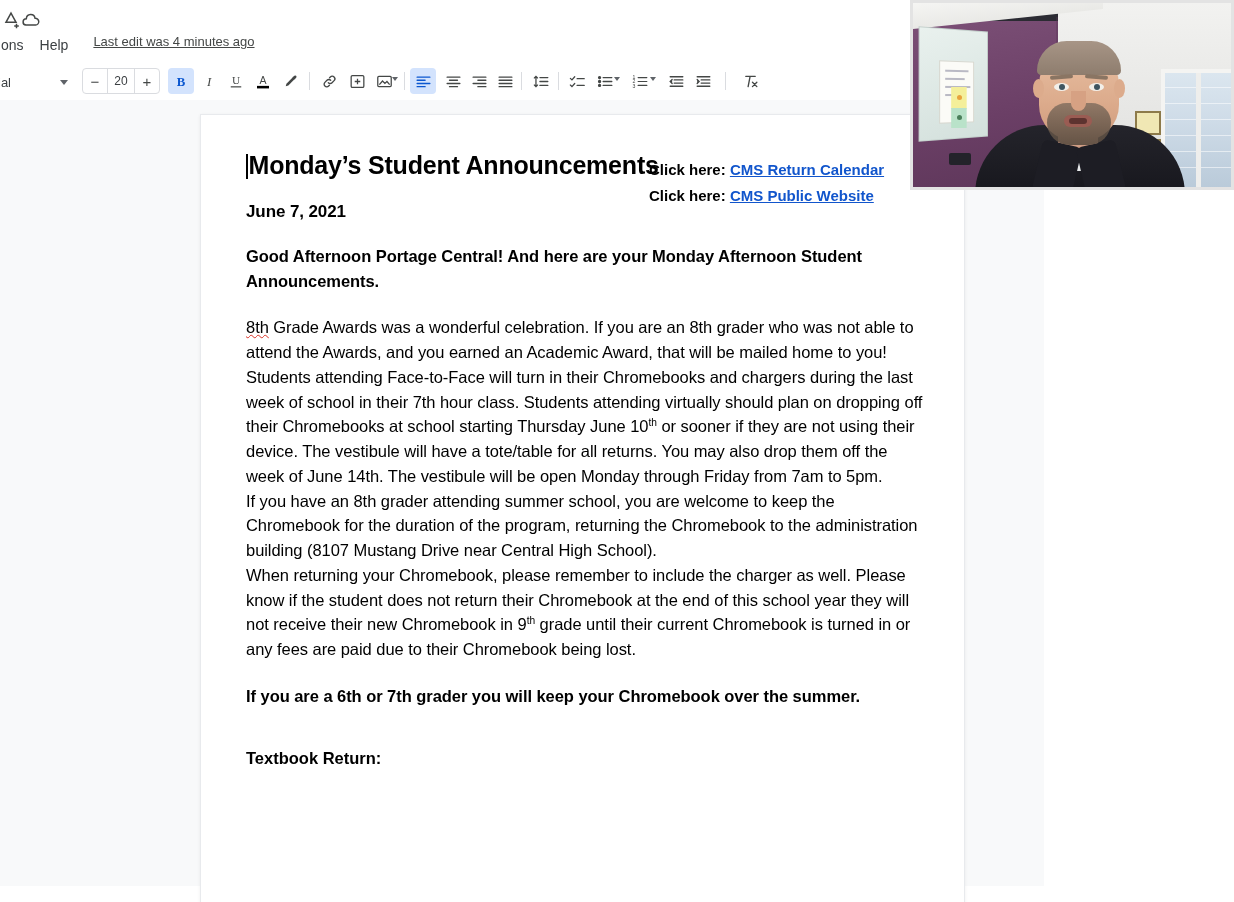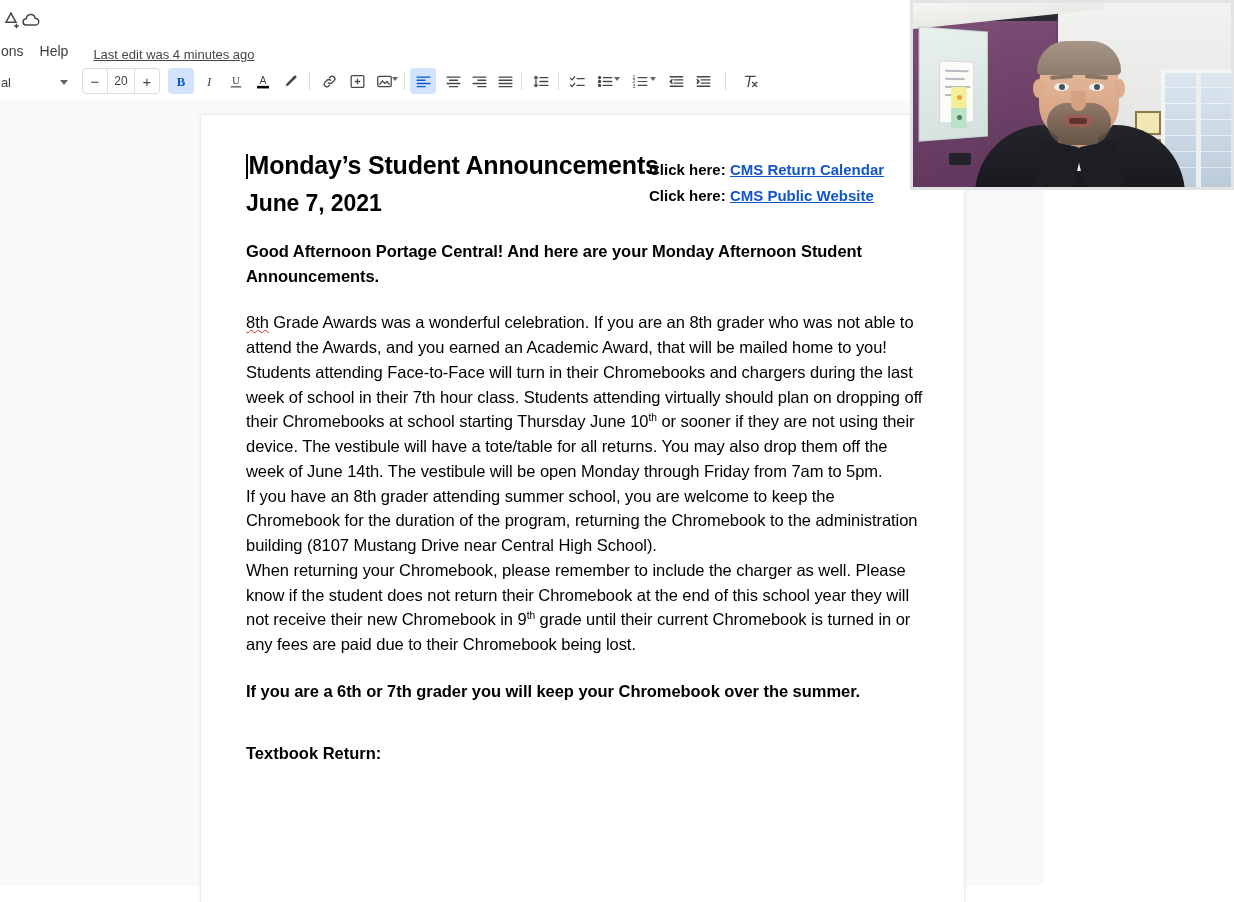--- a/index.html
+++ b/index.html
@@ -24,21 +24,21 @@
   }
   .ic svg { display: block; width: 22px; height: 22px; }
   #ic-share { left: 0px; }
   #ic-cloud { left: 20px; }
 
   
   .menubar {
     position: absolute; left: 0; top: 34px;
     width: 1234px; height: 28px;
     background: #ffffff;
-    display: flex; align-items: flex-end;
+    display: flex; align-items: flex-start;
     font-size: 14px; color: #3c4043;
   }
   .menu-item {
     padding: 3px 7px; margin-right: 2px;
     border-radius: 4px; cursor: default;
     white-space: nowrap;
   }
   #menu-ons { margin-left: -6px; }
   .lastedit {
     margin-left: 16px; font-size: 13px; color: #444746;
@@ -159,21 +159,21 @@
   }
   .links-block {
     position: absolute; left: 403px; top: 6px;
     font-size: 15px; font-weight: bold; line-height: 1.73;
     white-space: nowrap;
   }
   .doclink {
     color: #1155cc; text-decoration: underline; font-weight: bold;
   }
   .doc-date {
-    font-size: 23px; font-weight: bold; margin-top: 10px; letter-spacing: -0.1px;
+    font-size: 17px; font-weight: bold; margin-top: 22px; letter-spacing: -0.1px;
   }
   .para {
     font-size: 16.5px; line-height: 1.5; margin-top: 22px;
     letter-spacing: -0.05px;
   }
   .para.b { font-weight: bold; }
   .para.tight { margin-top: 0; }
   .head { font-size: 16.5px; font-weight: bold; margin-top: 22px; }
   .spell {
     text-decoration: underline;

